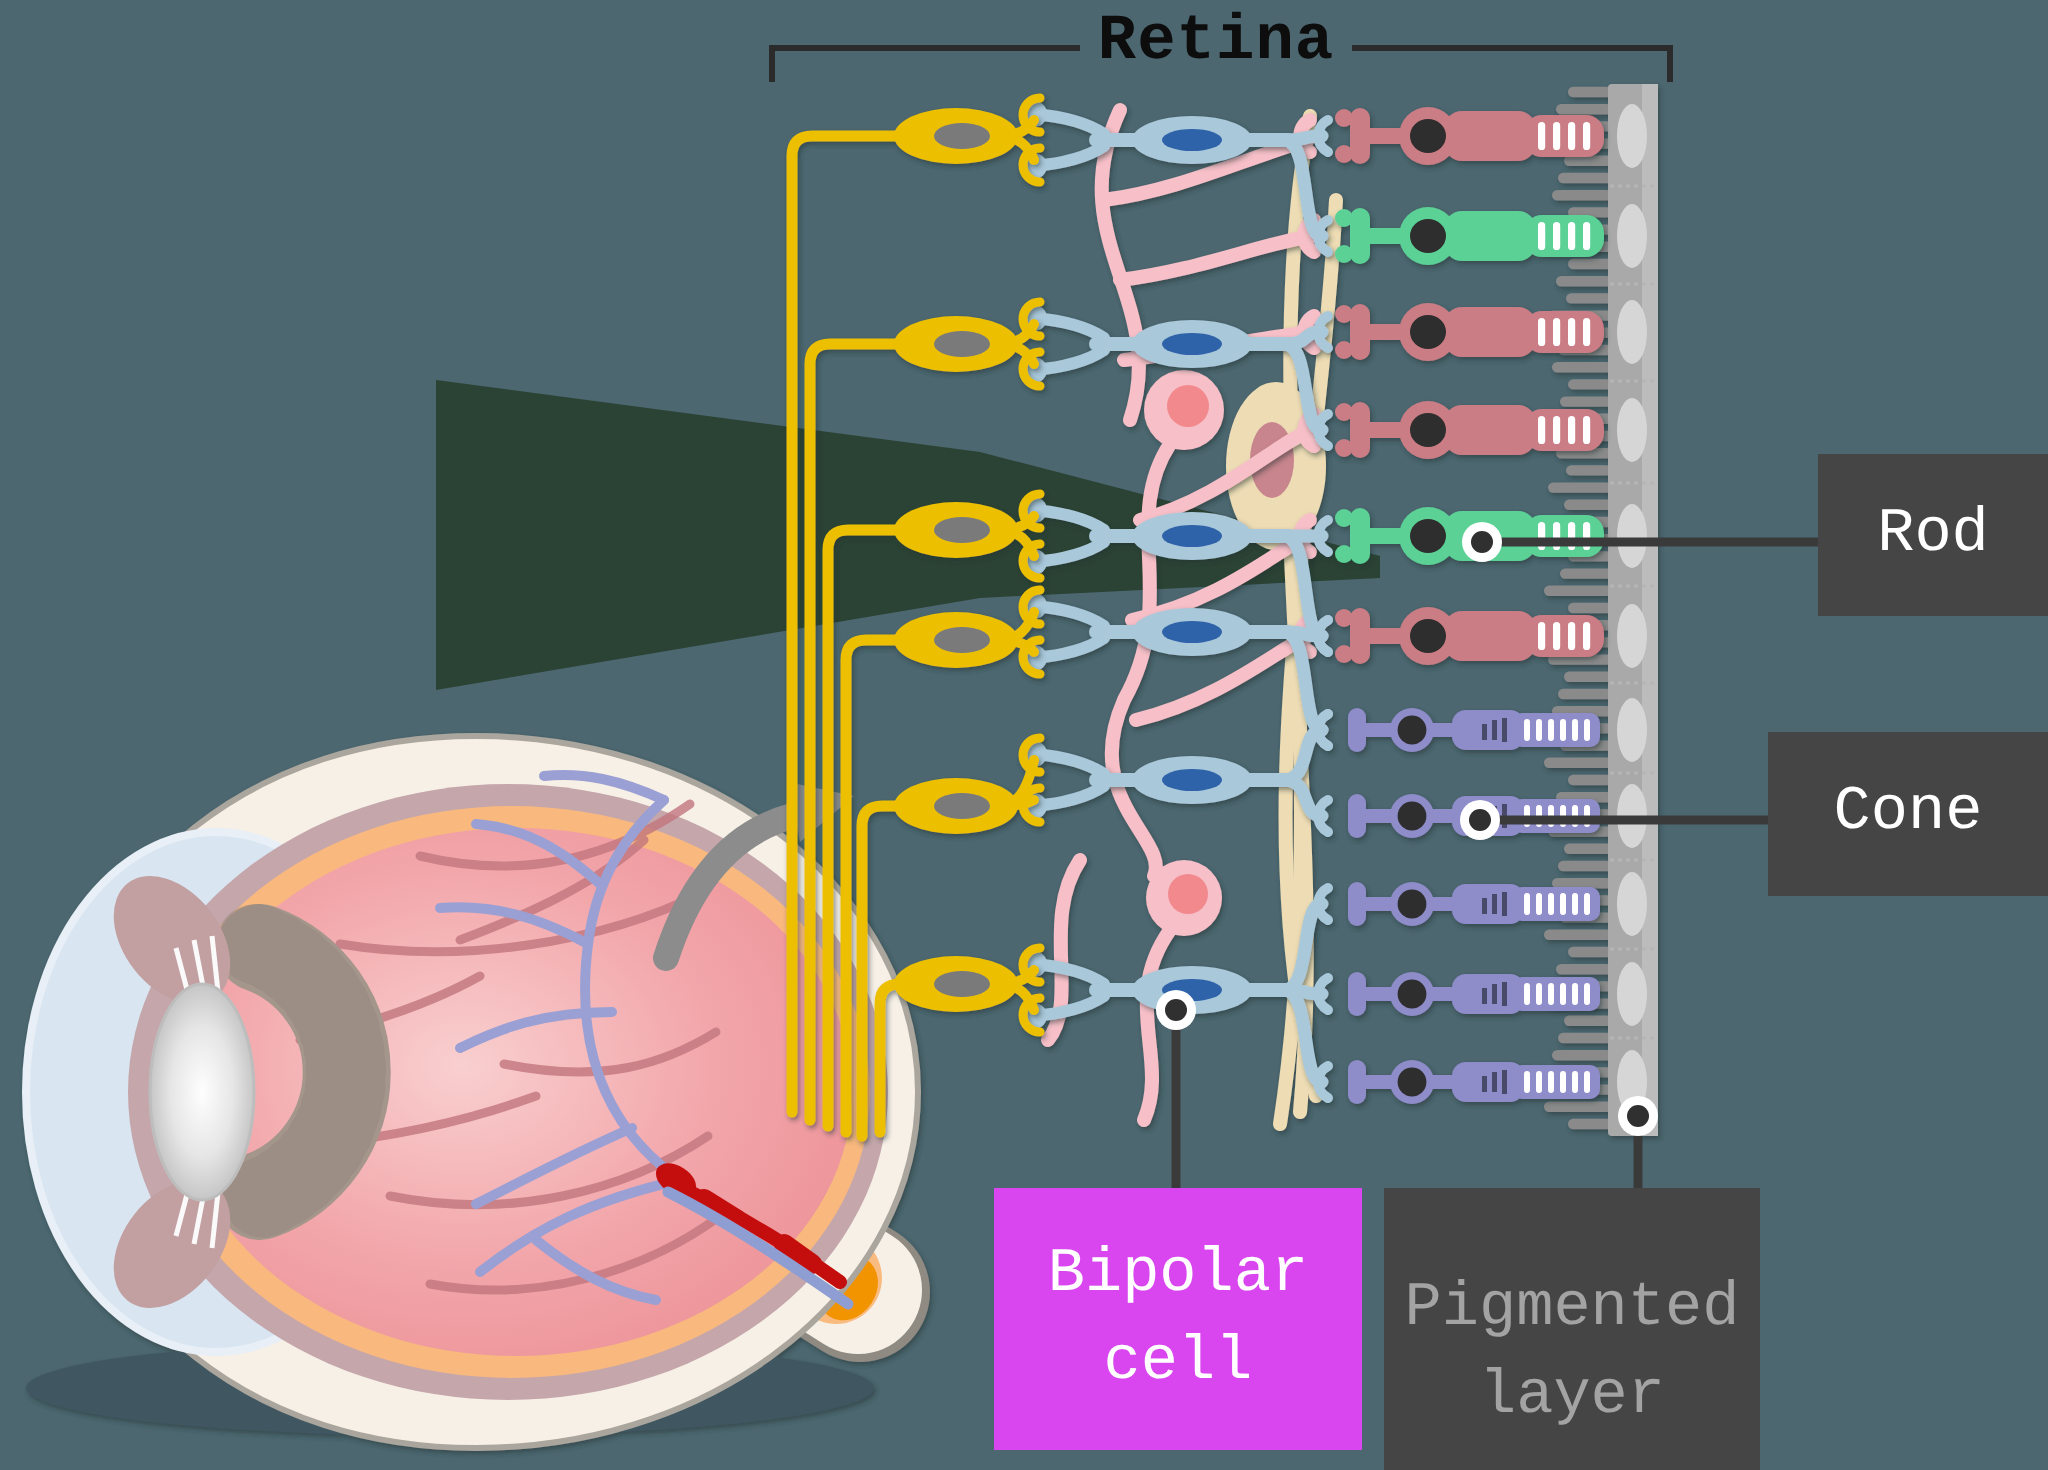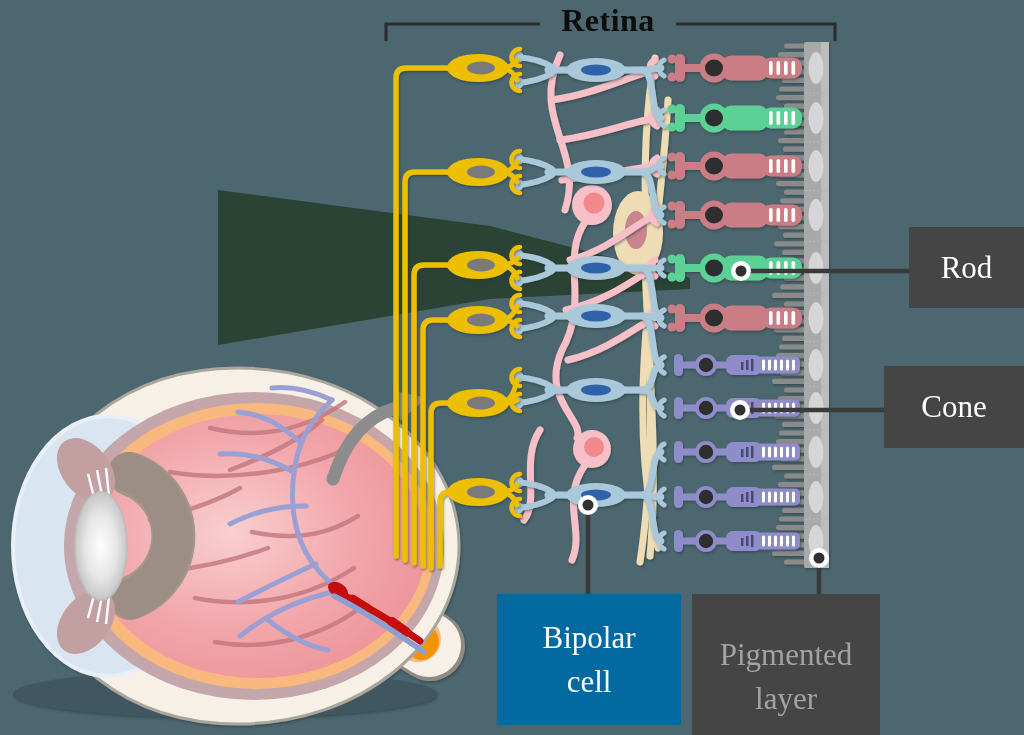--- a/index.html
+++ b/index.html
@@ -1,17 +1,17 @@
 <!DOCTYPE html>
 <html><head>
 <meta charset="utf-8">
 <style>
   html,body{margin:0;padding:0;background:#4c6770;}
   .stage{position:relative;width:1024px;height:735px;overflow:hidden;
-         font-family:Liberation Serif, serif;}
+         font-family:Liberation Mono, monospace;}
   .scene{position:absolute;left:0;top:0;}
   .retina-title{position:absolute;left:540px;top:2px;width:136px;text-align:center;
     font-size:32px;font-weight:600;letter-spacing:.5px;}
   .label-box{position:absolute;display:flex;flex-direction:column;align-items:center;
     justify-content:center;gap:4px;font-size:31px;font-weight:500;line-height:40px;}
   .label-box span{display:block;}
 </style>
 </head>
 <body style="background: rgb(76, 103, 112);">
 
@@ -549,21 +549,21 @@
 </svg>
 
 <div class="retina-title" style="color: rgb(13, 13, 13);">Retina</div>
 
 <div class="label-box" id="box-rod" style="left: 909px; top: 227px; width: 115px; height: 81px; background: rgb(69, 69, 69); color: #ffffff;">
   <span>Rod</span>
 </div>
 <div class="label-box" id="box-cone" style="left: 884px; top: 366px; width: 140px; height: 82px; background: rgb(69, 69, 69); color: rgb(255, 255, 255); text-align: center;">
   <span>Cone</span>
 </div>
-<div class="label-box" id="box-bipolar" style="left: 497px; top: 594px; width: 184px; height: 131px; background: #0369a1; color: rgb(255, 255, 255);">
+<div class="label-box" id="box-bipolar" style="left: 497px; top: 594px; width: 184px; height: 131px; background: #d946ef; color: rgb(255, 255, 255);">
   <span>Bipolar</span>
   <span>cell</span>
 </div>
 <div class="label-box" id="box-pigmented" style="left: 692px; top: 594px; width: 188px; height: 166px; background: rgb(69, 69, 69); color: #a3a3a3;">
   <span>Pigmented</span>
   <span>layer</span>
 </div>
 
 </div>
 </body></html>

